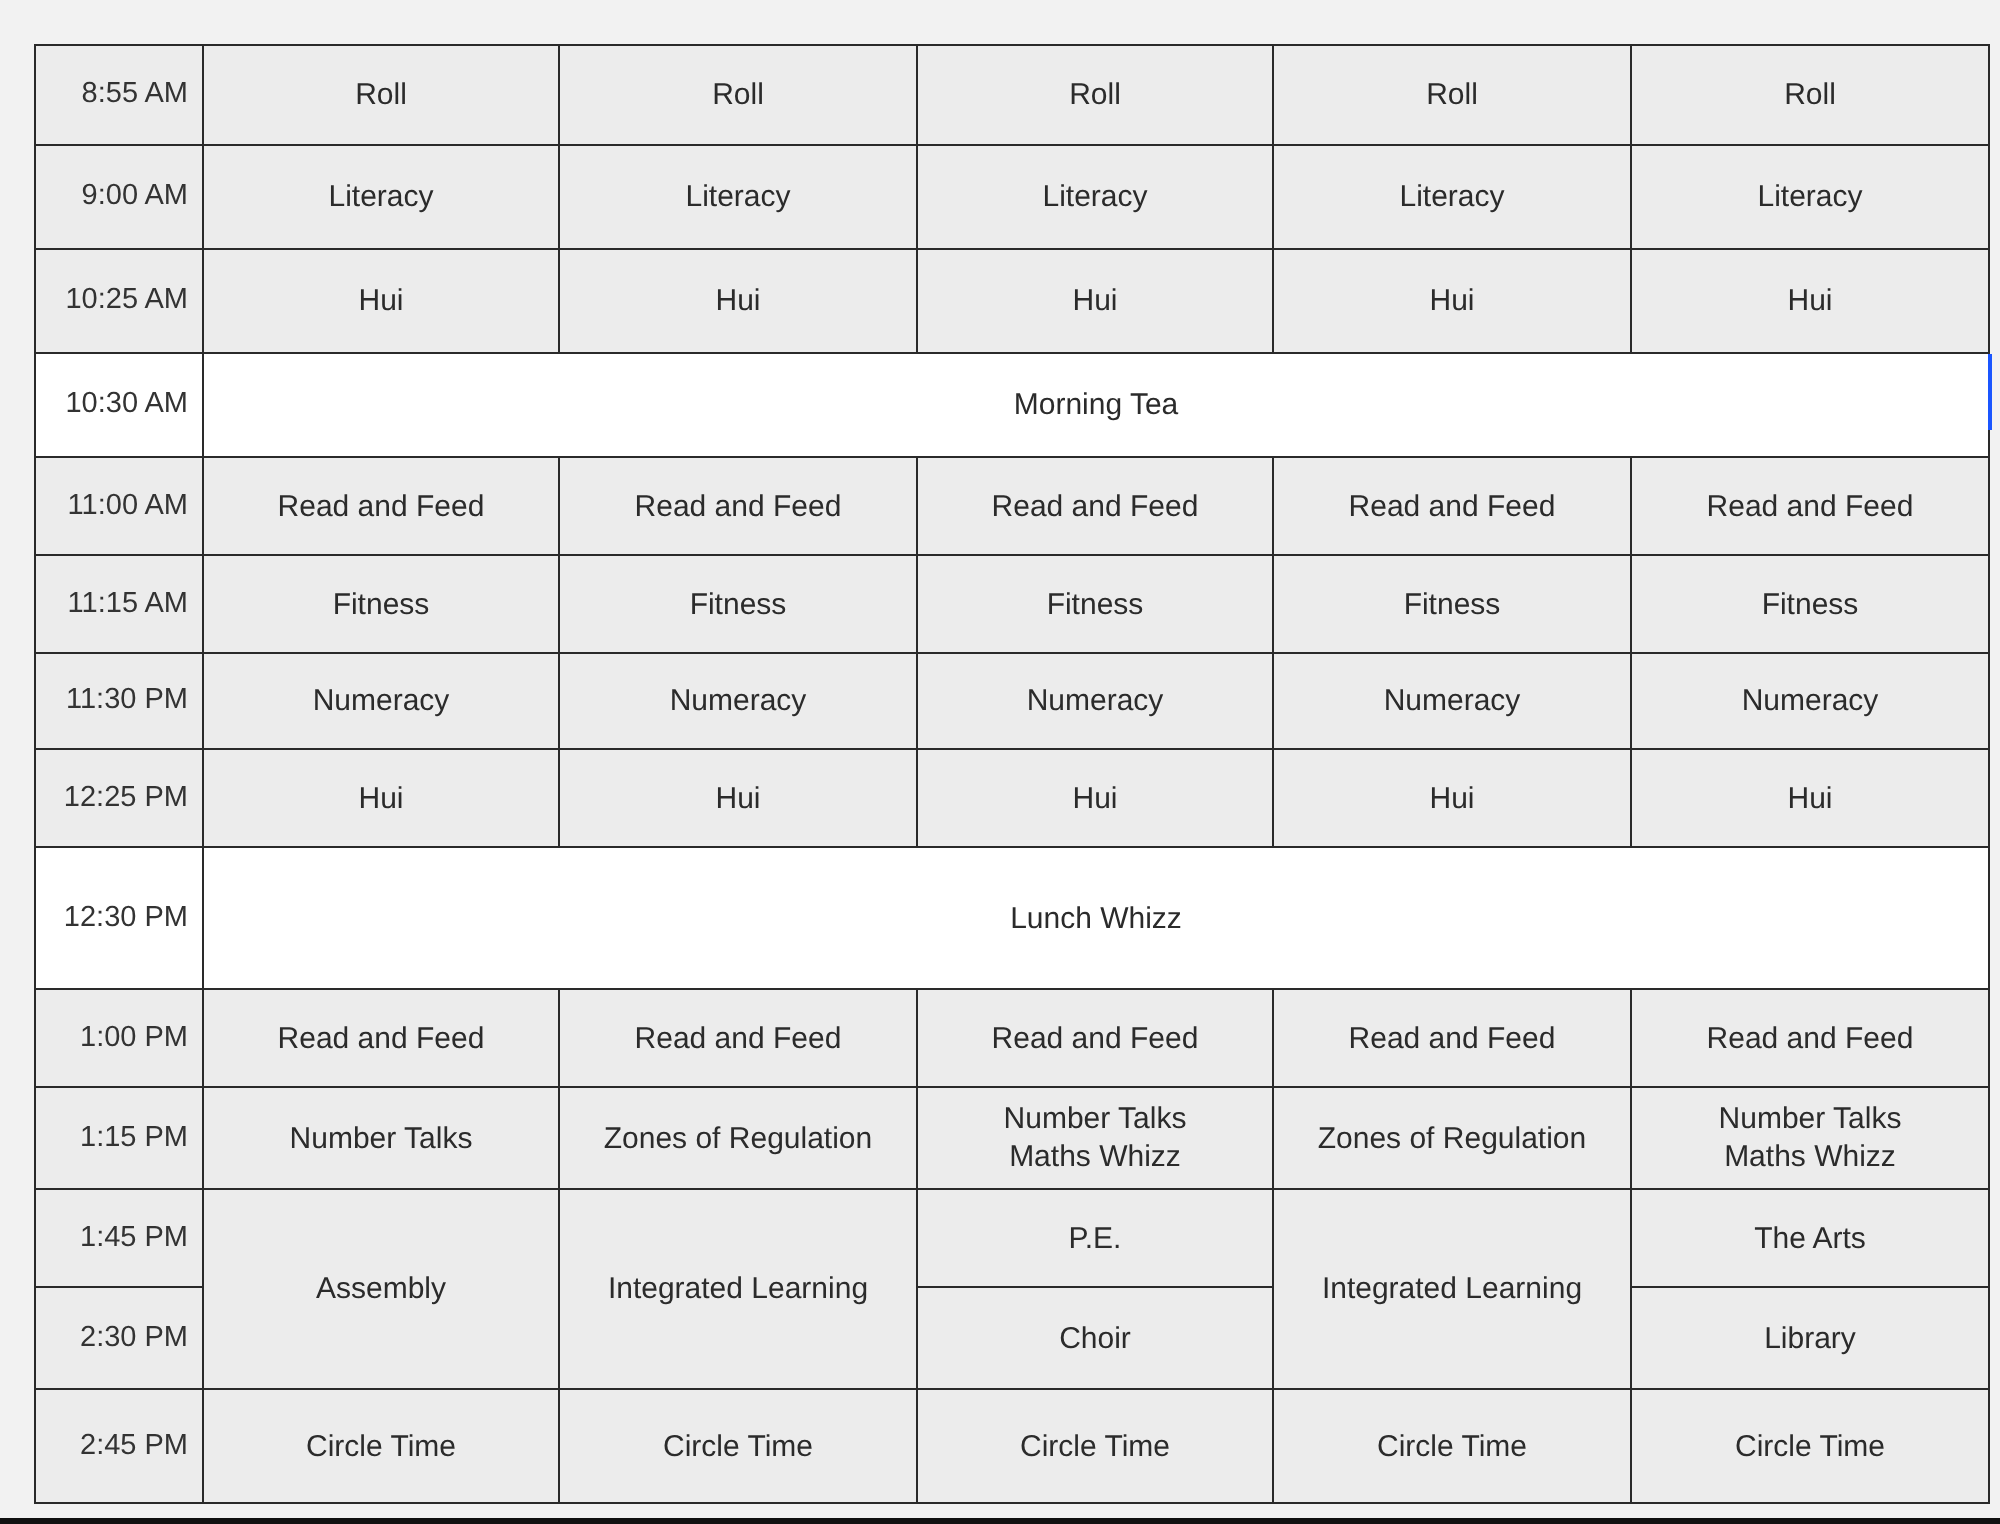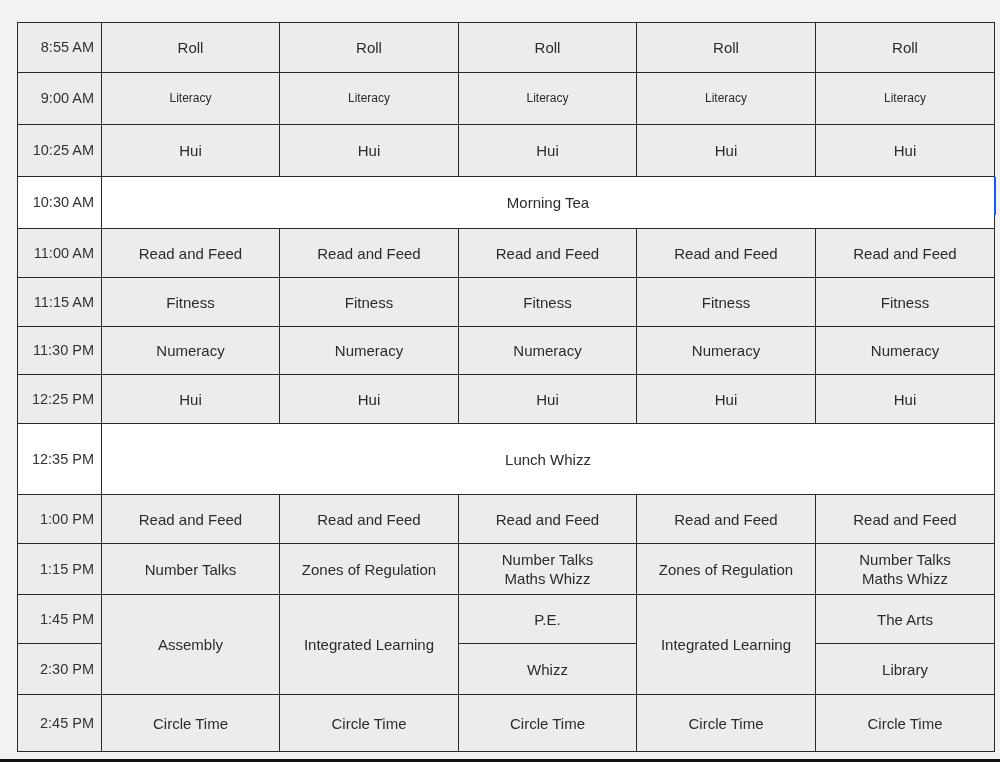--- a/index.html
+++ b/index.html
@@ -16,21 +16,21 @@
   }
   .sheet td {
     border:1.5px solid #2a2a2a;
     background:#ececec;
     text-align:center; vertical-align:middle;
     font-size:15px; padding:0 4px; line-height:19px;
   }
   .sheet td.time {
     text-align:right; padding-right:7px; color:#333; font-size:14.5px;
   }
-  .sheet td.big { font-size:12px; }
+  .sheet td.big { font-size:15px; }
   .sheet tr.break td { background:#ffffff; }
   .sheet tr.break td.span-cell { position:relative; }
   .sel-marker {
     position:absolute; right:-2px; top:0; width:2px; height:38px; background:#1a56ff;
   }
   .bottom-bar {
     position:absolute; left:0; top:759px; width:1000px; height:3px; background:#111;
   }
   .ln { display:block; }
 </style>
@@ -104,21 +104,21 @@
     </tr>
     <tr style="height:49px">
       <td class="time">12:25 PM</td>
       <td>Hui</td>
       <td>Hui</td>
       <td>Hui</td>
       <td>Hui</td>
       <td>Hui</td>
     </tr>
     <tr class="break" style="height:71px">
-      <td class="time">12:35 PM</td>
+      <td class="time">12:30 PM</td>
       <td colspan="5">Lunch Whizz</td>
     </tr>
     <tr style="height:49px">
       <td class="time">1:00 PM</td>
       <td>Read and Feed</td>
       <td>Read and Feed</td>
       <td>Read and Feed</td>
       <td>Read and Feed</td>
       <td>Read and Feed</td>
     </tr>
@@ -139,21 +139,21 @@
     <tr style="height:49px">
       <td class="time">1:45 PM</td>
       <td rowspan="2">Assembly</td>
       <td rowspan="2">Integrated Learning</td>
       <td>P.E.</td>
       <td rowspan="2">Integrated Learning</td>
       <td>The Arts</td>
     </tr>
     <tr style="height:51px">
       <td class="time">2:30 PM</td>
-      <td>Whizz</td>
+      <td>Choir</td>
       <td>Library</td>
     </tr>
     <tr style="height:57px">
       <td class="time">2:45 PM</td>
       <td>Circle Time</td>
       <td>Circle Time</td>
       <td>Circle Time</td>
       <td>Circle Time</td>
       <td>Circle Time</td>
     </tr>

